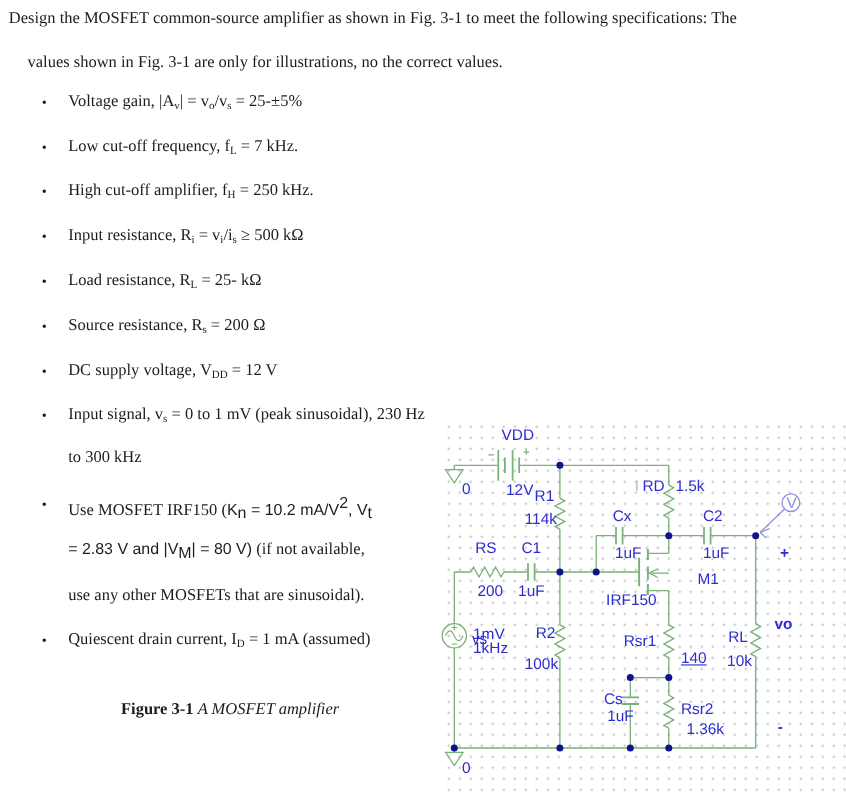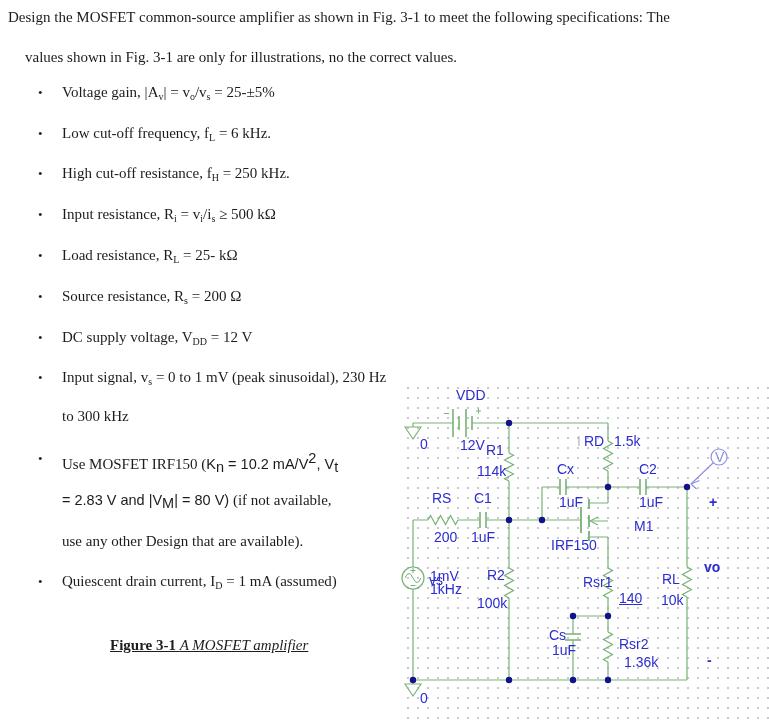--- a/index.html
+++ b/index.html
@@ -23,33 +23,33 @@
   .slabel.boldb{font-weight:bold;}
 </style>
 </head>
 <body>
 
 <div id="page">
   <div>
       <div class="tline" style="left: 8px; top: 8px;"><span>Design the MOSFET common-source amplifier as shown in Fig. 3-1 to meet the following specifications: The</span></div>
       <div class="tline" style="left: 8px; top: 48px; margin-left: 17px;"><span>values shown in Fig. 3-1 are only for illustrations, no the correct values.</span></div>
       <div class="tline" style="left: 62px; top: 83px;"><span class="bullet">•</span><span>Voltage gain, |A</span><span class="sub">v</span><span>| = v</span><span class="sub">o</span><span>/v</span><span class="sub">s</span><span> = 25-±5%</span></div>
-      <div class="tline" style="left: 62px; top: 124px;"><span class="bullet">•</span><span>Low cut-off frequency, f</span><span class="sub">L</span><span> = 6 kHz.</span></div>
-      <div class="tline" style="left: 62px; top: 164px;"><span class="bullet">•</span><span>High cut-off resistance, f</span><span class="sub">H</span><span> = 250 kHz.</span></div>
+      <div class="tline" style="left: 62px; top: 124px;"><span class="bullet">•</span><span>Low cut-off frequency, f</span><span class="sub">L</span><span> = 7 kHz.</span></div>
+      <div class="tline" style="left: 62px; top: 164px;"><span class="bullet">•</span><span>High cut-off amplifier, f</span><span class="sub">H</span><span> = 250 kHz.</span></div>
       <div class="tline" style="left: 62px; top: 205px;"><span class="bullet">•</span><span>Input resistance,  R</span><span class="sub">i</span><span> = v</span><span class="sub">i</span><span>/i</span><span class="sub">s</span><span> ≥ 500 kΩ</span></div>
       <div class="tline" style="left: 62px; top: 246px;"><span class="bullet">•</span><span>Load resistance, R</span><span class="sub">L</span><span> = 25- kΩ</span></div>
       <div class="tline" style="left: 62px; top: 287px;"><span class="bullet">•</span><span>Source resistance, R</span><span class="sub">s</span><span> = 200 Ω</span></div>
       <div class="tline" style="left: 62px; top: 328px;"><span class="bullet">•</span><span>DC supply voltage, V</span><span class="sub">DD</span><span> = 12 V</span></div>
       <div class="tline" style="left: 62px; top: 368px;"><span class="bullet">•</span><span>Input signal, v</span><span class="sub">s</span><span> = 0 to 1 mV (peak sinusoidal), 230 Hz</span></div>
       <div class="tline" style="left: 62px; top: 407px;"><span>to 300 kHz</span></div>
       <div class="tline" style="left: 62px; top: 449px;"><span class="bullet">•</span><span>Use MOSFET IRF150 (</span><span class="sans">K</span><span class="sub sans">n</span><span class="sans"> = 10.2 mA/V</span><span class="sup sans">2</span><span class="sans">, V</span><span class="sub sans">t</span></div>
       <div class="tline" style="left: 62px; top: 491px; text-align: right;"><span class="sans">= 2.83 V and |V</span><span class="sub sans">M</span><span class="sans">| = 80 V)</span><span> (if not available,</span></div>
-      <div class="tline" style="left: 62px; top: 532px;"><span>use any other Design that are available).</span></div>
+      <div class="tline" style="left: 62px; top: 532px;"><span>use any other MOSFETs that are sinusoidal).</span></div>
       <div class="tline" style="left: 62px; top: 572px;"><span class="bullet">•</span><span>Quiescent drain current, I</span><span class="sub">D</span><span> = 1 mA (assumed)</span></div>
-      <div class="tline" style="left: 110px; top: 636px; text-decoration: underline;"><span class="bold">Figure 3-1 </span><span class="ital">A MOSFET amplifier</span></div>
+      <div class="tline" style="left: 110px; top: 636px;"><span class="bold">Figure 3-1 </span><span class="ital">A MOSFET amplifier</span></div>
     </div>
 
   <div id="schematic">
     <svg width="369" height="343" viewBox="0 0 369 343">
 
       <g stroke="#77b277" stroke-width="1.2" fill="none">
         <path d="M13,43 H53 M72,43 H208 M109,43 V73 M109,101 V140
                  M208,43 V61 M208,91 V107
                  M13,140 H28 M58,140 H80 M86,140 H181
                  M142,140 V107 M142,107 H160 M166,107 H240 M246,107 H287
@@ -165,21 +165,21 @@
         <span class="slabel" style="left: 34px; top: 151px;">200</span>
         <span class="slabel" style="left: 74px; top: 112px;">C1</span>
         <span class="slabel" style="left: 71px; top: 151px;">1uF</span>
         <span class="slabel" style="left: 214px; top: 140px; margin-left: 20px;">M1</span>
         <span class="slabel" style="left: 151px; top: 159px;">IRF150</span>
         <span class="slabel" style="left: 29px; top: 177px; margin-top: 17px;">vs</span>
         <span class="slabel" style="left: 30px; top: 190px;">1mV</span>
         <span class="slabel" style="left: 30px; top: 203px;">1kHz</span>
         <span class="slabel" style="left: 87px; top: 189px;">R2</span>
         <span class="slabel" style="left: 77px; top: 217px;">100k</span>
-        <span class="slabel" style="left: 167px; top: 196px; margin-left: 16px;">Rsr1</span>
+        <span class="slabel" style="left: 167px; top: 196px;">Rsr1</span>
         <span class="slabel" style="left: 219px; top: 212px; text-decoration: underline;">140</span>
         <span class="slabel" style="left: 262px; top: 193px;">RL</span>
         <span class="slabel" style="left: 261px; top: 214px;">10k</span>
         <span class="slabel boldb" style="left: 304px; top: 181px;">vo</span>
         <span class="slabel" style="left: 149px; top: 249px;">Cs</span>
         <span class="slabel" style="left: 152px; top: 264px;">1uF</span>
         <span class="slabel" style="left: 219px; top: 258px;">Rsr2</span>
         <span class="slabel" style="left: 224px; top: 276px;">1.36k</span>
         <span class="slabel boldb" style="left: 307px; top: 274px;">-</span>
         <span class="slabel" style="left: 20px; top: 312px;">0</span>

